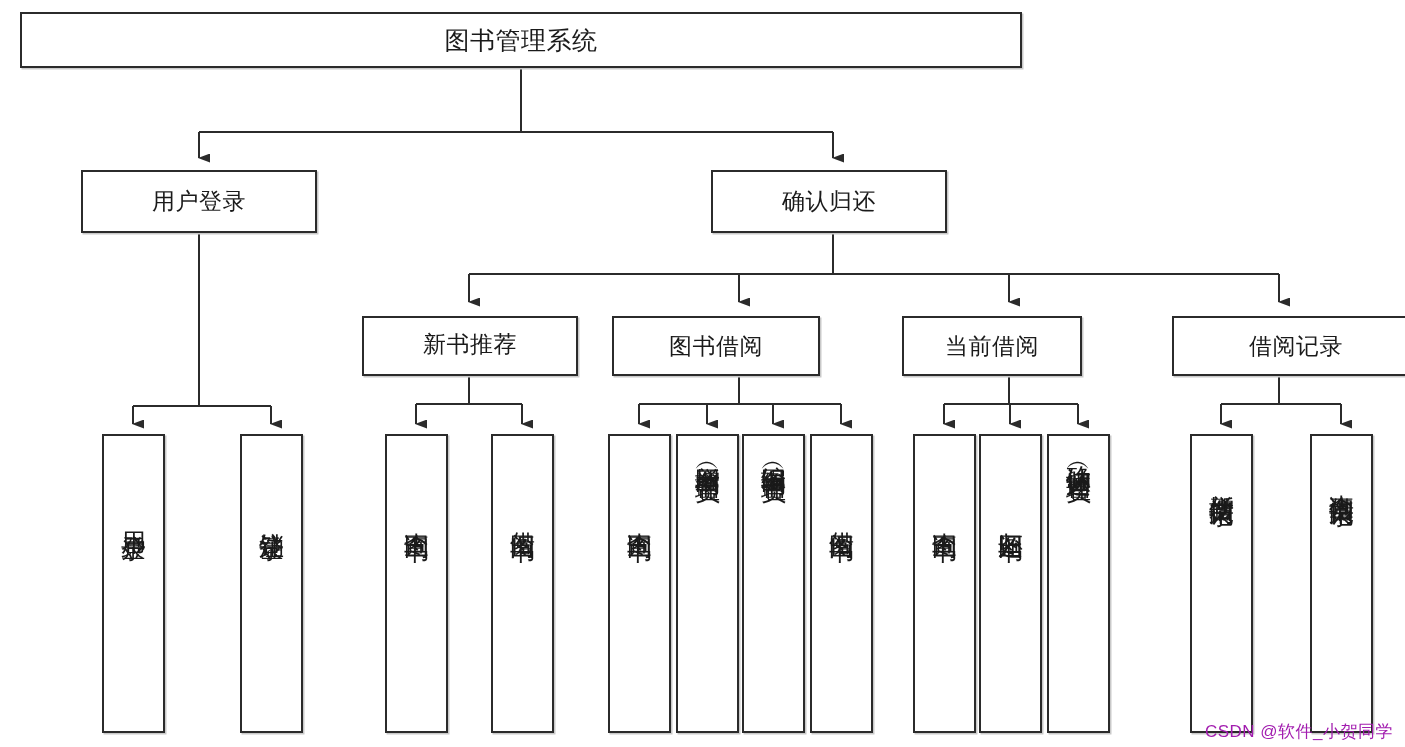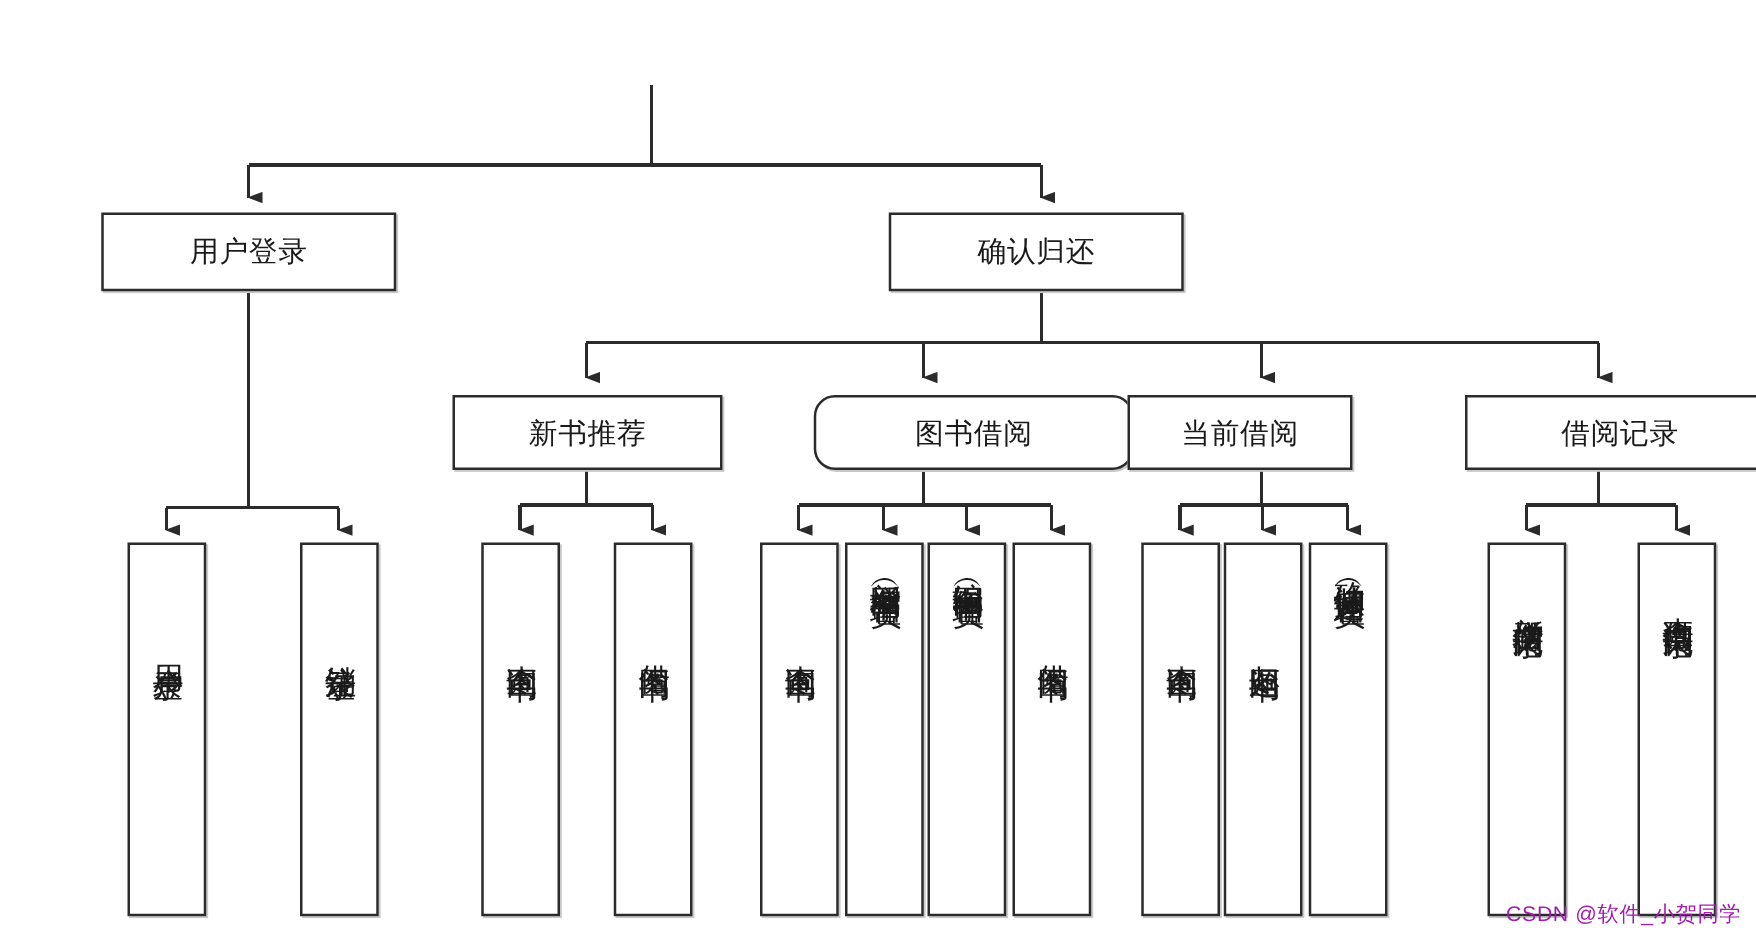--- a/index.html
+++ b/index.html
@@ -108,32 +108,35 @@
       <path d="M1010,404 L1010,424" marker-end="url(#arrow)"></path>
       <path d="M1078,404 L1078,424" marker-end="url(#arrow)"></path>
 
       <path d="M1279,376 L1279,404"></path>
       <path d="M1221,404 L1341,404"></path>
       <path d="M1221,404 L1221,424" marker-end="url(#arrow)"></path>
       <path d="M1341,404 L1341,424" marker-end="url(#arrow)"></path>
     </g>
   </svg>
 
+  <div class="node level-root" style="left:20px;top:12px;width:1002px;height:56px;">
+    <span class="node-label">图书管理系统</span>
+  </div>
 
   <div class="node level-2" style="left:81px;top:170px;width:236px;height:63px;">
     <span class="node-label">用户登录</span>
   </div>
   <div class="node level-2" style="left:711px;top:170px;width:236px;height:63px;">
     <span class="node-label">确认归还</span>
   </div>
 
-  <div class="node level-3" style="left:362px;top:316px;width:216px;height:60px;">
+  <div class="node level-3" style="left:362px;top:316px;width:216px;height:60px;font-family:Liberation Mono, monospace;">
     <span class="node-label">新书推荐</span>
   </div>
-  <div class="node level-3" style="left:651px;top:316px;width:256px;height:60px;border-radius:17px;">
+  <div class="node level-3" style="left:612px;top:316px;width:208px;height:60px;">
     <span class="node-label">图书借阅</span>
   </div>
   <div class="node level-3" style="left:902px;top:316px;width:180px;height:60px;">
     <span class="node-label">当前借阅</span>
   </div>
   <div class="node level-3" style="left:1172px;top:316px;width:248px;height:60px;">
     <span class="node-label">借阅记录</span>
   </div>
 
   <div class="node leaf" style="left:102px;top:434px;width:63px;height:299px;padding-top:76px;">

